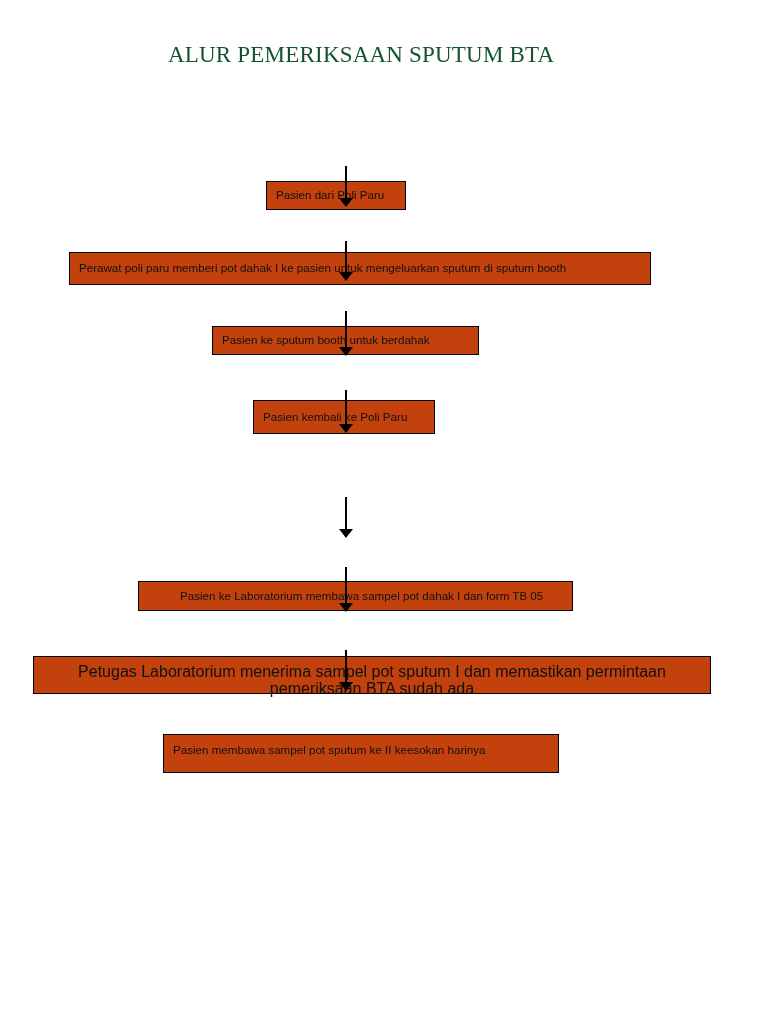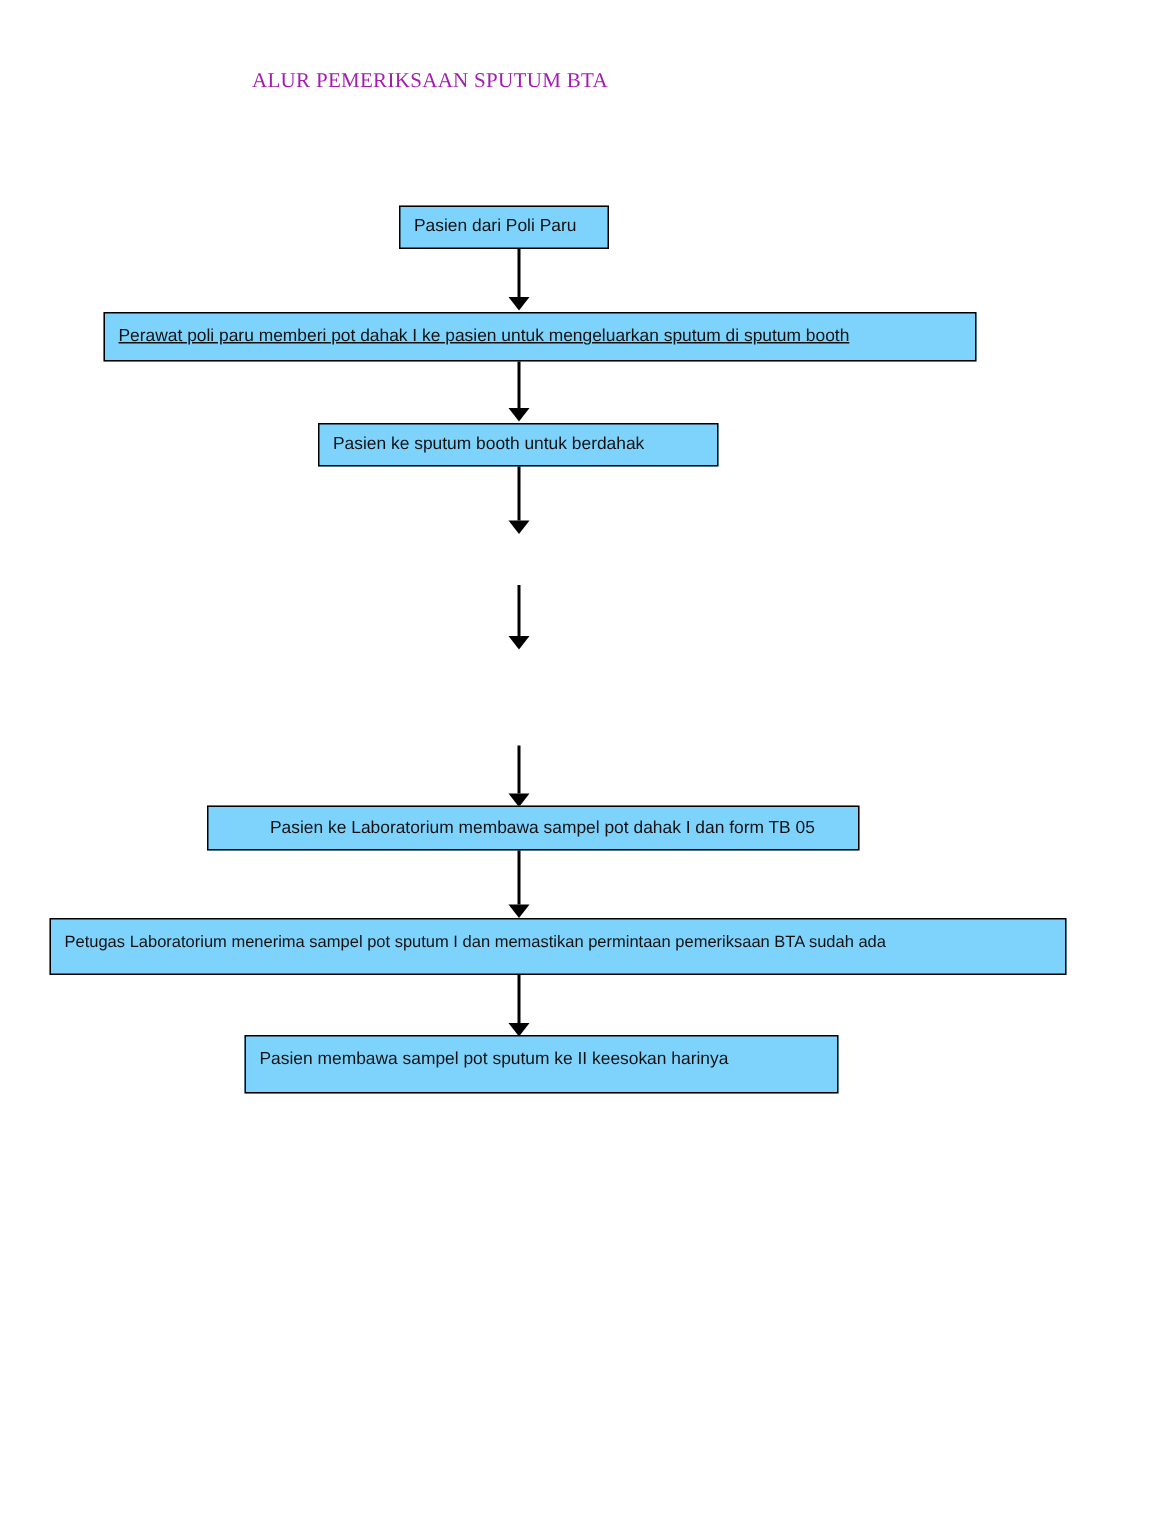--- a/index.html
+++ b/index.html
@@ -24,59 +24,61 @@
     height: 1024px;
   }
 
   .page-title {
     position: absolute;
     left: 168px;
     top: 44px;
     width: 432px;
     text-align: left;
     font-family: "Liberation Serif", serif;
-    font-size: 14px;
+    font-size: 23px;
     line-height: 22px;
-    color: #a21caf;
+    color: #14532d;
     letter-spacing: 0.2px;
     white-space: nowrap;
   }
 
   .node {
     position: absolute;
     box-sizing: border-box;
     border: 1.2px solid #000000;
-    background: #7dd3fc;
+    background: #c2410c;
     color: #111111;
     font-family: "Liberation Sans", sans-serif;
     font-size: 11.6px;
     line-height: 16.5px;
     display: flex;
     align-items: center;
+    margin-top: 44px;
   }
   .node .node-label {
     display: block;
     width: 100%;
     padding: 0 9px;
     white-space: pre-wrap;
   }
   .node.align-top {
     align-items: flex-start;
   }
   .node.align-top .node-label {
     padding-top: 7px;
   }
   .node.multiline {
     align-items: flex-start;
   }
   .node.multiline .node-label {
     padding-top: 8px;
   }
   .node.tight {
-    font-size: 11px;
+    font-size: 16px;
+    text-align: center;
   }
 
   
   .arrow {
     position: absolute;
     width: 14px;
   }
   .arrow .shaft {
     position: absolute;
     left: 6px;
@@ -103,38 +105,41 @@
 
   <div class="node" style="left:266px; top:137px; width:140px; height:29px;">
     <span class="node-label">Pasien dari Poli Paru</span>
   </div>
 
   <div class="arrow" style="left:339px; top:166px; height:41px;">
     <div class="shaft" style="height:32px;"></div>
     <div class="head" style="top:32px;"></div>
   </div>
 
-  <div class="node" style="left:69px; top:208px; width:582px; height:33px;text-decoration:underline;">
+  <div class="node" style="left:69px; top:208px; width:582px; height:33px;">
     <span class="node-label">Perawat poli paru memberi pot dahak I ke pasien untuk mengeluarkan sputum di sputum booth</span>
   </div>
 
   <div class="arrow" style="left:339px; top:241px; height:40px;">
     <div class="shaft" style="height:31px;"></div>
     <div class="head" style="top:31px;"></div>
   </div>
 
   <div class="node" style="left:212px; top:282px; width:267px; height:29px;">
     <span class="node-label">Pasien ke sputum booth untuk berdahak</span>
   </div>
 
   <div class="arrow" style="left:339px; top:311px; height:45px;">
     <div class="shaft" style="height:36px;"></div>
     <div class="head" style="top:36px;"></div>
   </div>
 
+  <div class="node" style="left:253px; top:356px; width:182px; height:34px;">
+    <span class="node-label">Pasien kembali ke Poli Paru</span>
+  </div>
 
   <div class="arrow" style="left:339px; top:390px; height:43px;">
     <div class="shaft" style="height:34px;"></div>
     <div class="head" style="top:34px;"></div>
   </div>
 
 
   <div class="arrow" style="left:339px; top:497px; height:41px;">
     <div class="shaft" style="height:32px;"></div>
     <div class="head" style="top:32px;"></div>

